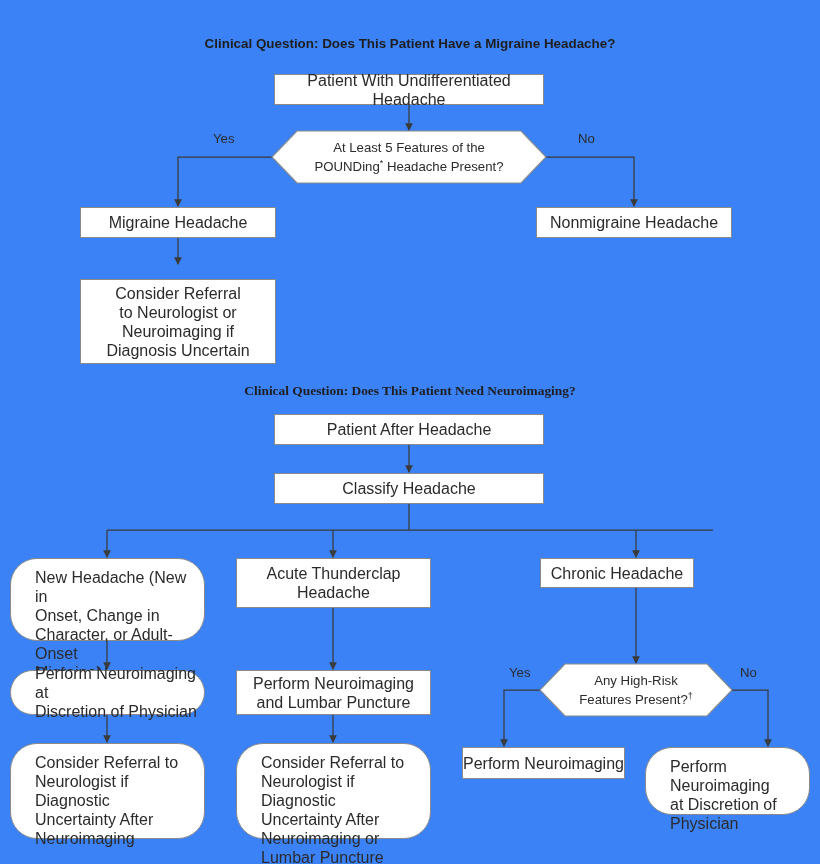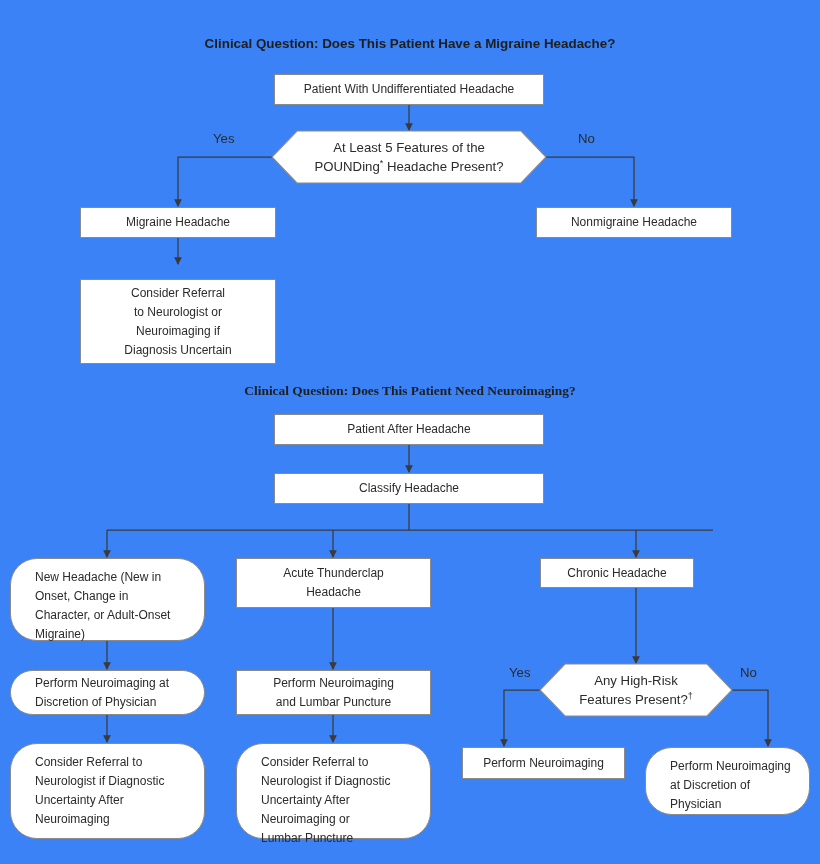--- a/index.html
+++ b/index.html
@@ -27,21 +27,21 @@
     height: 864px;
     pointer-events: none;
   }
   .node {
     position: absolute;
     box-sizing: border-box;
     background: #ffffff;
     border: 1px solid #8a8a8a;
     display: flex;
     align-items: center;
-    font-size: 12px;
+    font-size: 16px;
     line-height: 19px;
     color: #2b2b2b;
     white-space: pre-line;
   }
   .node.center { justify-content: center; text-align: center; }
   .node.leftpad { justify-content: flex-start; text-align: left; padding-left: 24px; padding-right: 6px; border-radius: 27px; }
   .node.top { align-items: flex-start; padding-top: 9px; }
 
   .hexnode {
     position: absolute;

